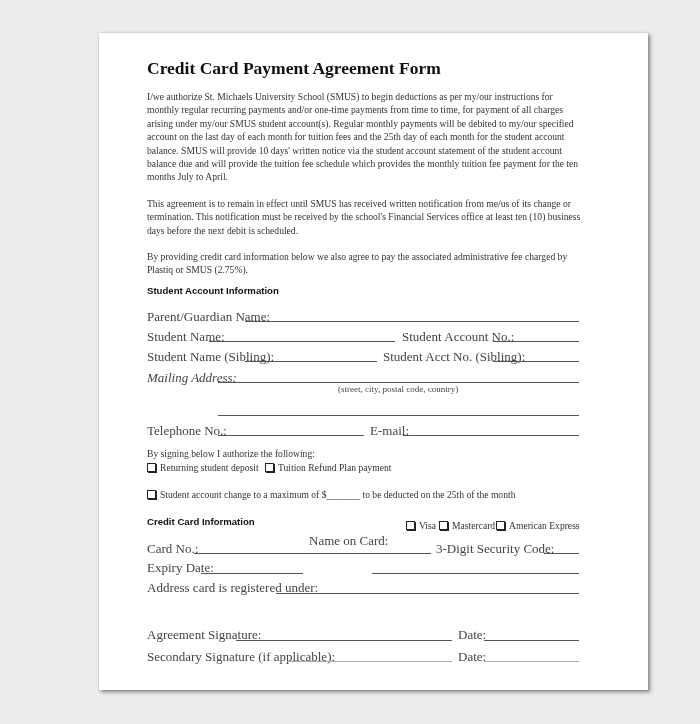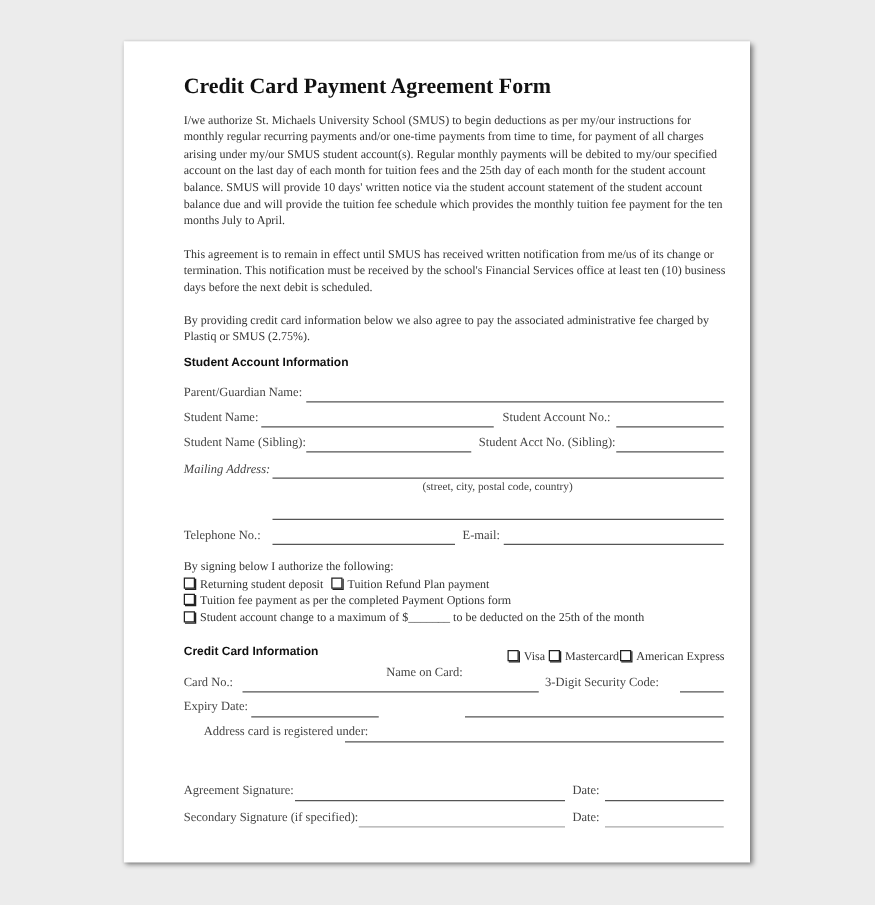--- a/index.html
+++ b/index.html
@@ -7,42 +7,42 @@
       width: 700px; height: 724px;
       background: #ececec;
       position: relative;
       overflow: hidden;
       font-family: "Liberation Serif", "DejaVu Serif", serif;
       color: #222;
     }
     .page {
       position: absolute;
       left: 99px; top: 33px;
-      width: 501px; height: 657px;
+      width: 549px; height: 657px;
       background: #fff;
       box-shadow: 2px 2px 4px rgba(0,0,0,0.45), 0 0 2px rgba(0,0,0,0.15);
     }
     .abs { position: absolute; }
     .title {
       left: 48px; top: 25px;
       font-size: 17.5px; font-weight: bold; color: #111;
       white-space: nowrap;
     }
     .para {
       left: 48px; width: 436px;
       font-size: 9.6px; line-height: 13.4px; color: #333;
     }
     .section-head {
       left: 48px;
       font-family: "Liberation Sans", "DejaVu Sans", sans-serif;
       font-size: 9.6px; font-weight: bold; color: #111;
       white-space: nowrap;
     }
     .lbl {
-      font-size: 10px; color: #444; white-space: nowrap;
+      font-size: 13px; color: #444; white-space: nowrap;
     }
     .line {
       height: 0; border-bottom: 1px solid #555;
     }
     .line.light { border-bottom: 1px solid #aaa; }
     .hint { font-size: 9px; color: #444; white-space: nowrap; text-align: right; }
     .cb {
       display: inline-block; width: 7px; height: 7px;
       border: 1px solid #222; box-shadow: 1px 1px 0 #222;
       vertical-align: -1px; margin-right: 4px; background: #fff;
@@ -86,23 +86,20 @@
   <div class="abs lbl" style="left:271px; top:390px;">E-mail:</div>
   <div class="abs line" style="left:304px; top:402px; width:176px;"></div>
 
   <div class="abs opt" style="left:48px; top:415px;text-align:right;">By signing below I authorize the following:</div>
   <div class="abs opt" style="left:48px; top:429px;">
     <span class="cb"></span><span class="t">Returning student deposit</span>
   </div>
   <div class="abs opt" style="left:166px; top:429px;">
     <span class="cb"></span><span class="t">Tuition Refund Plan payment</span>
   </div>
-  <div class="abs opt" style="left:48px; top:442px;">
-    <span class="cb"></span><span class="t">Tuition fee payment as per the completed Payment Options form</span>
-  </div>
   <div class="abs opt" style="left:48px; top:456px;">
     <span class="cb"></span><span class="t">Student account change to a maximum of $_______ to be deducted on the 25th of the month</span>
   </div>
 
   <div class="abs section-head" style="top:483px;">Credit Card Information</div>
   <div class="abs opt" style="left:307px; top:487px;">
     <span class="cb"></span><span class="t">Visa</span>
   </div>
   <div class="abs opt" style="left:340px; top:487px;">
     <span class="cb"></span><span class="t">Mastercard</span>
@@ -114,26 +111,26 @@
   <div class="abs lbl" style="left:48px; top:508px;">Card No.:</div>
   <div class="abs line" style="left:95px; top:520px; width:237px;"></div>
   <div class="abs lbl" style="left:337px; top:508px;">3-Digit Security Code:</div>
   <div class="abs line" style="left:445px; top:520px; width:35px;"></div>
 
   <div class="abs lbl" style="left:48px; top:527px;">Expiry Date:</div>
   <div class="abs line" style="left:102px; top:540px; width:102px;"></div>
   <div class="abs lbl" style="left:210px; top:500px;">Name on Card:</div>
   <div class="abs line" style="left:273px; top:540px; width:207px;"></div>
 
-  <div class="abs lbl" style="left:48px; top:547px;margin-left:16px;">Address card is registered under:</div>
+  <div class="abs lbl" style="left:48px; top:547px;">Address card is registered under:</div>
   <div class="abs line" style="left:177px; top:560px; width:303px;"></div>
 
   <div class="abs lbl" style="left:48px; top:594px;">Agreement Signature:</div>
   <div class="abs line" style="left:137px; top:607px; width:216px;"></div>
   <div class="abs lbl" style="left:359px; top:594px;">Date:</div>
   <div class="abs line" style="left:385px; top:607px; width:95px;"></div>
 
-  <div class="abs lbl" style="left:48px; top:616px;">Secondary Signature (if specified):</div>
+  <div class="abs lbl" style="left:48px; top:616px;">Secondary Signature (if applicable):</div>
   <div class="abs line light" style="left:188px; top:628px; width:165px;"></div>
   <div class="abs lbl" style="left:359px; top:616px;">Date:</div>
   <div class="abs line light" style="left:385px; top:628px; width:95px;"></div>
 
 </div>
 
 </body></html>

